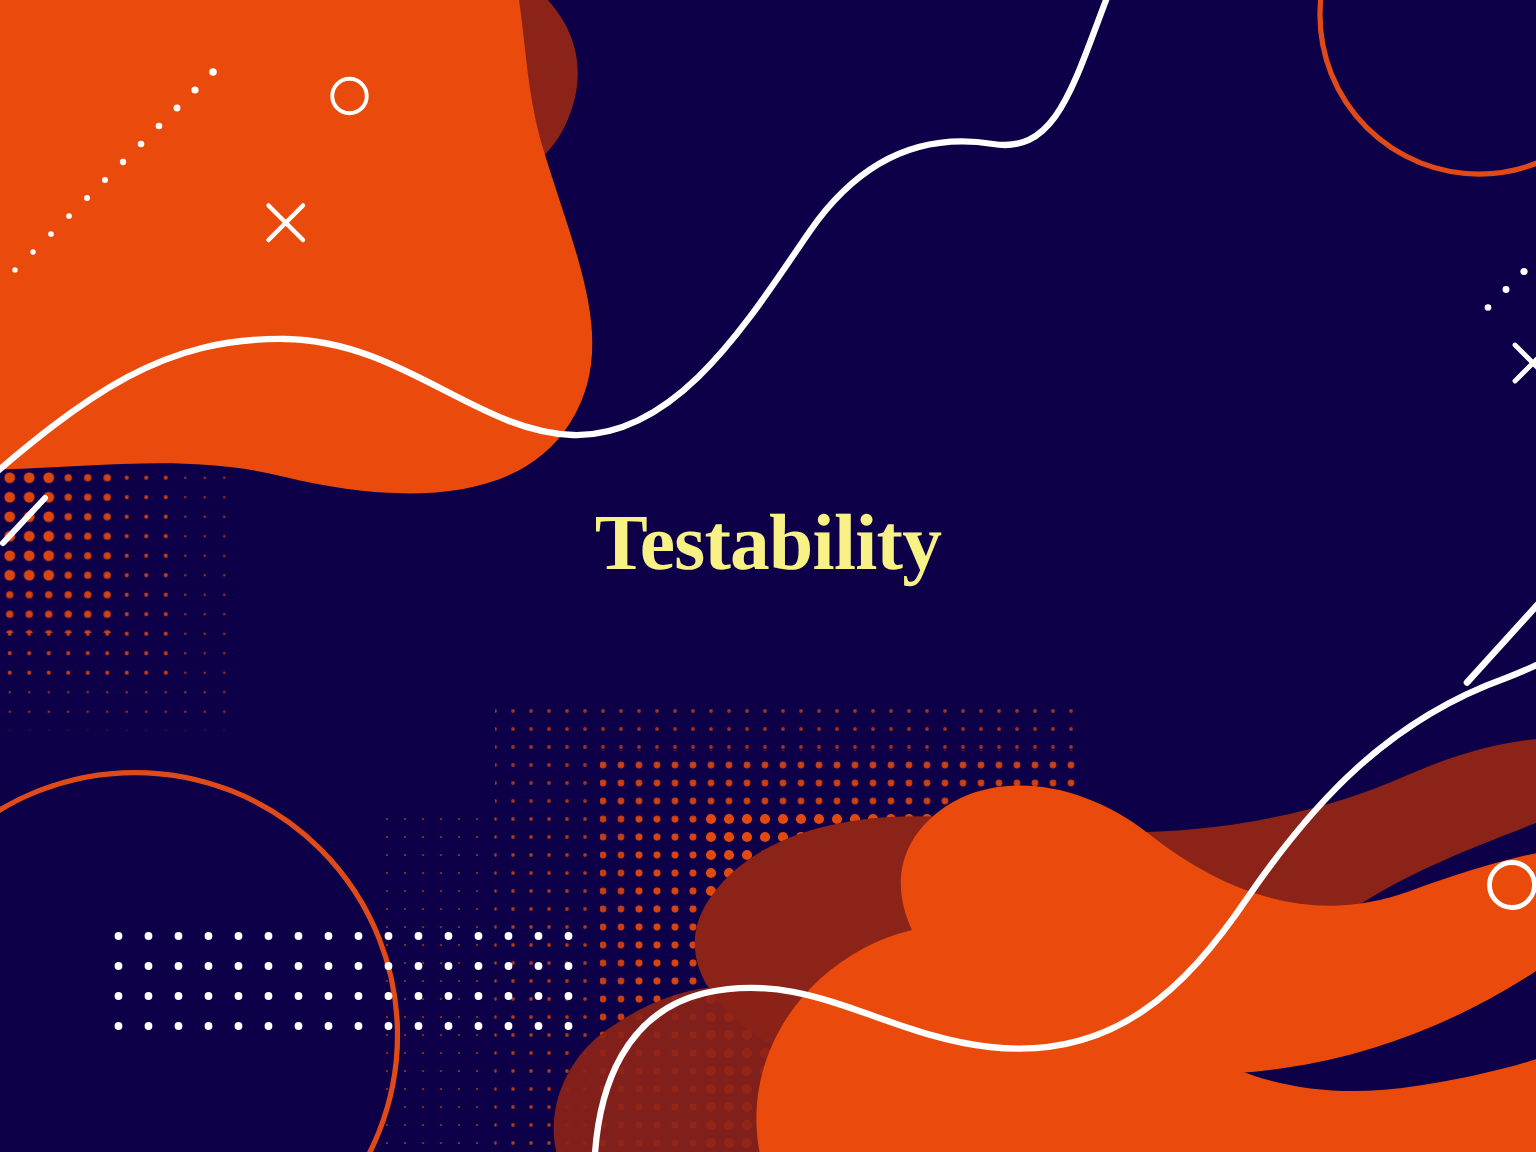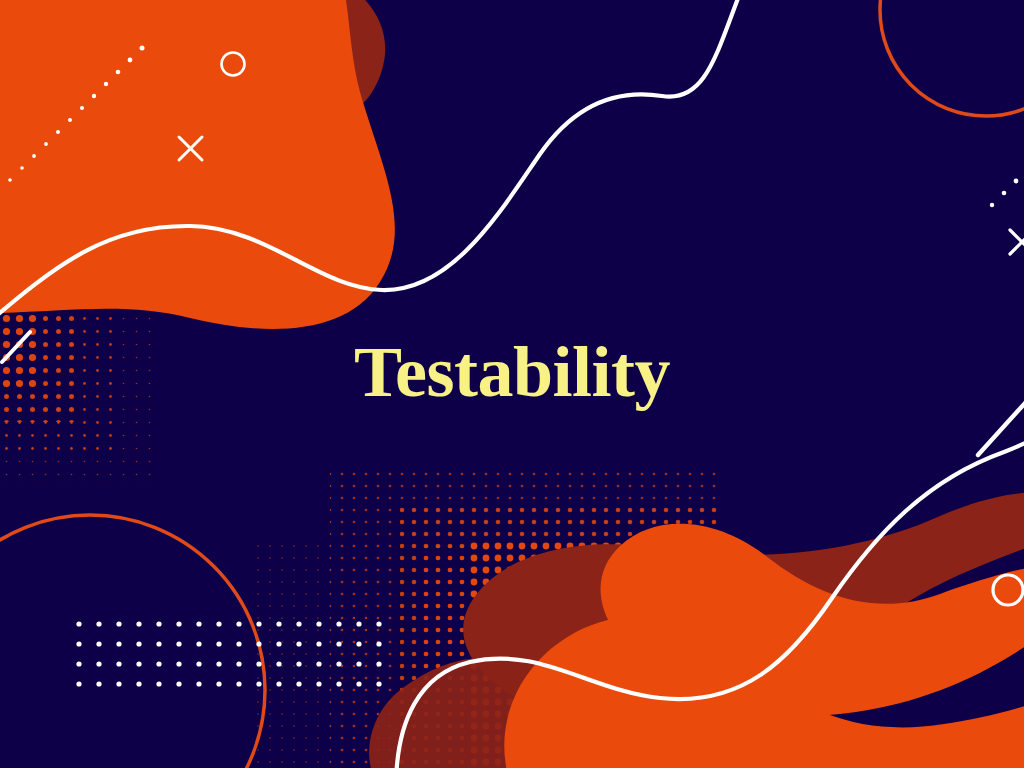--- a/index.html
+++ b/index.html
@@ -31,21 +31,21 @@
     top: 336px;
     width: 1024px;
     text-align: center;
     pointer-events: none;
   }
   .slide-title {
     display: inline-block;
     margin: 0;
     font-family: "Liberation Serif", "DejaVu Serif", serif;
     font-weight: bold;
-    font-size: 72px;
+    font-size: 53px;
     line-height: 1.0;
     letter-spacing: -0.5px;
     color: #f7f186;
     white-space: nowrap;
     -webkit-font-smoothing: antialiased;
   }
 </style>
 </head>
 <body>
 

